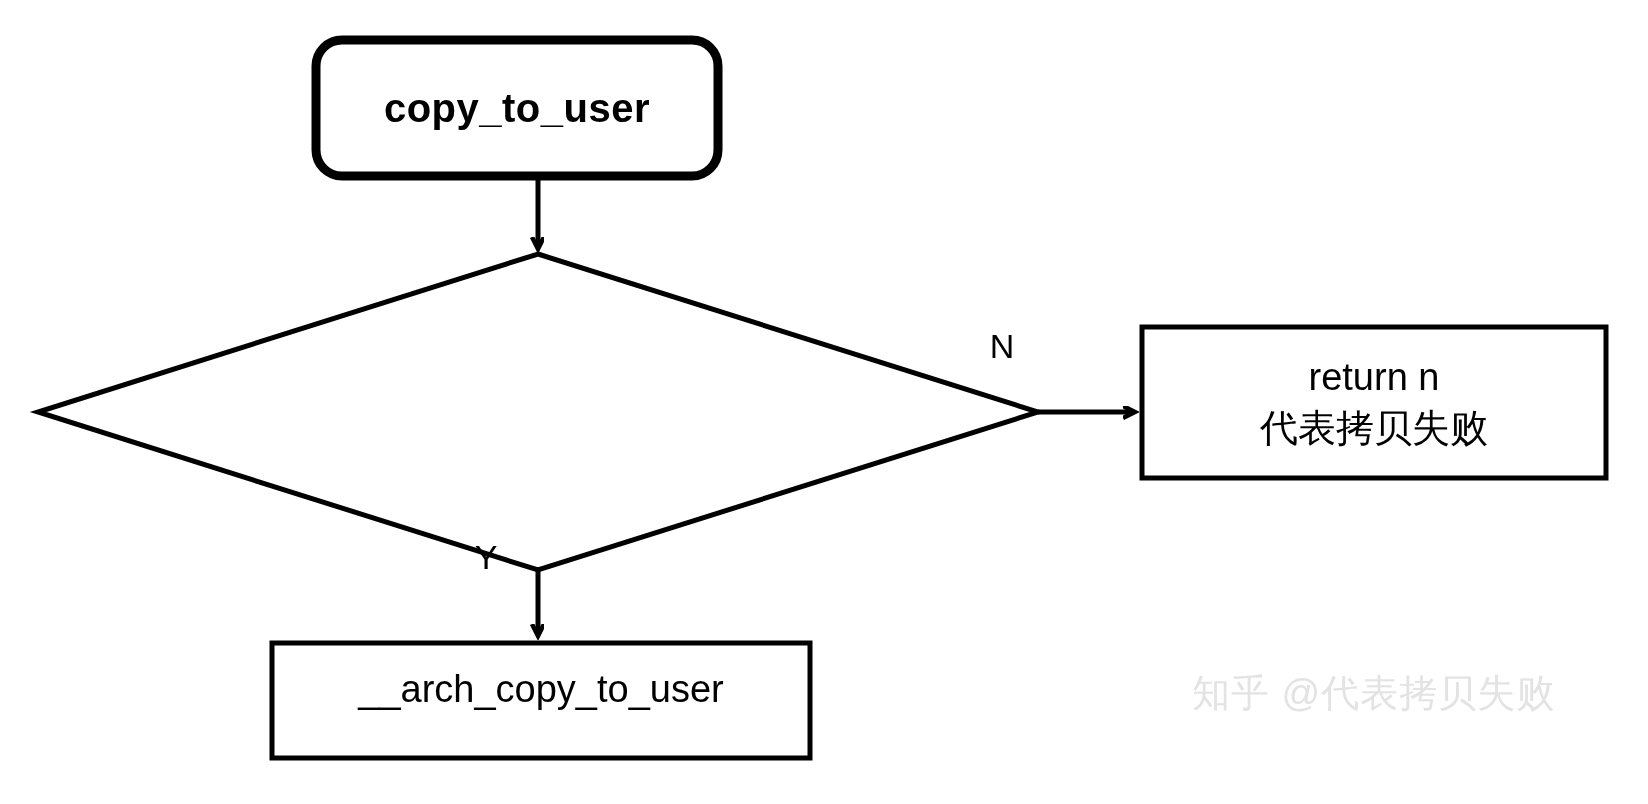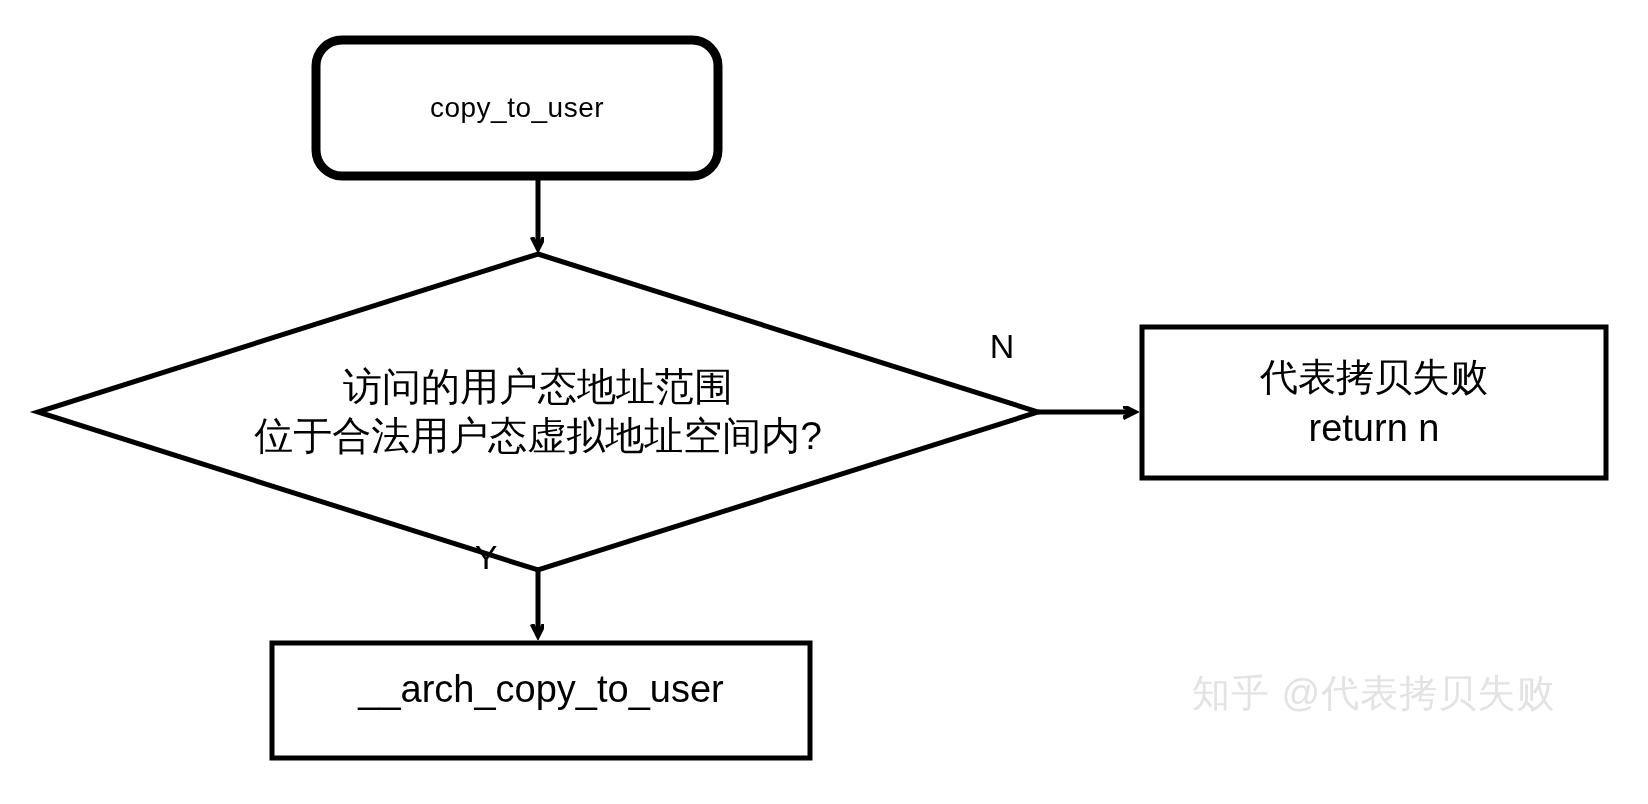--- a/index.html
+++ b/index.html
@@ -27,22 +27,22 @@
     display: flex;
     flex-direction: column;
     align-items: center;
     justify-content: center;
     text-align: center;
     color: #000000;
     pointer-events: none;
     white-space: nowrap;
   }
   .start-text {
-    font-size: 28px;
-    font-weight: normal;
+    font-size: 40px;
+    font-weight: bold;
     letter-spacing: 0.5px;
   }
   .proc-text {
     font-size: 38px;
     font-weight: normal;
     line-height: 1.32;
   }
   .diamond-text {
     font-size: 39px;
     font-weight: normal;
@@ -86,28 +86,24 @@
 
     <line x1="538" y1="570" x2="538" y2="635" stroke="#000000" stroke-width="5" marker-end="url(#arrowhead)"></line>
 
     <rect x="272" y="643" width="538" height="115" fill="#ffffff" stroke="#000000" stroke-width="5"></rect>
   </svg>
 
   <div class="node-label" style="left:316px; top:40px; width:402px; height:136px;">
     <span class="start-text">copy_to_user</span>
   </div>
 
-  <div class="node-label" style="left:38px; top:330px; width:1000px; height:164px;">
-    <span class="diamond-text">访问的用户态地址范围</span>
-    <span class="diamond-text">位于合法用户态虚拟地址空间内?</span>
-  </div>
 
   <div class="node-label" style="left:1142px; top:327px; width:464px; height:151px;">
+    <span class="proc-text">return n</span>
     <span class="proc-text">代表拷贝失败</span>
-    <span class="proc-text">return n</span>
   </div>
 
   <div class="node-label" style="left:272px; top:632px; width:538px; height:115px;">
     <span class="proc-text">__arch_copy_to_user</span>
   </div>
 
   <div class="edge-label" style="left:982px; top:327px; width:40px;">N</div>
 
   <div class="edge-label" style="left:466px; top:538px; width:40px;">Y</div>
 

